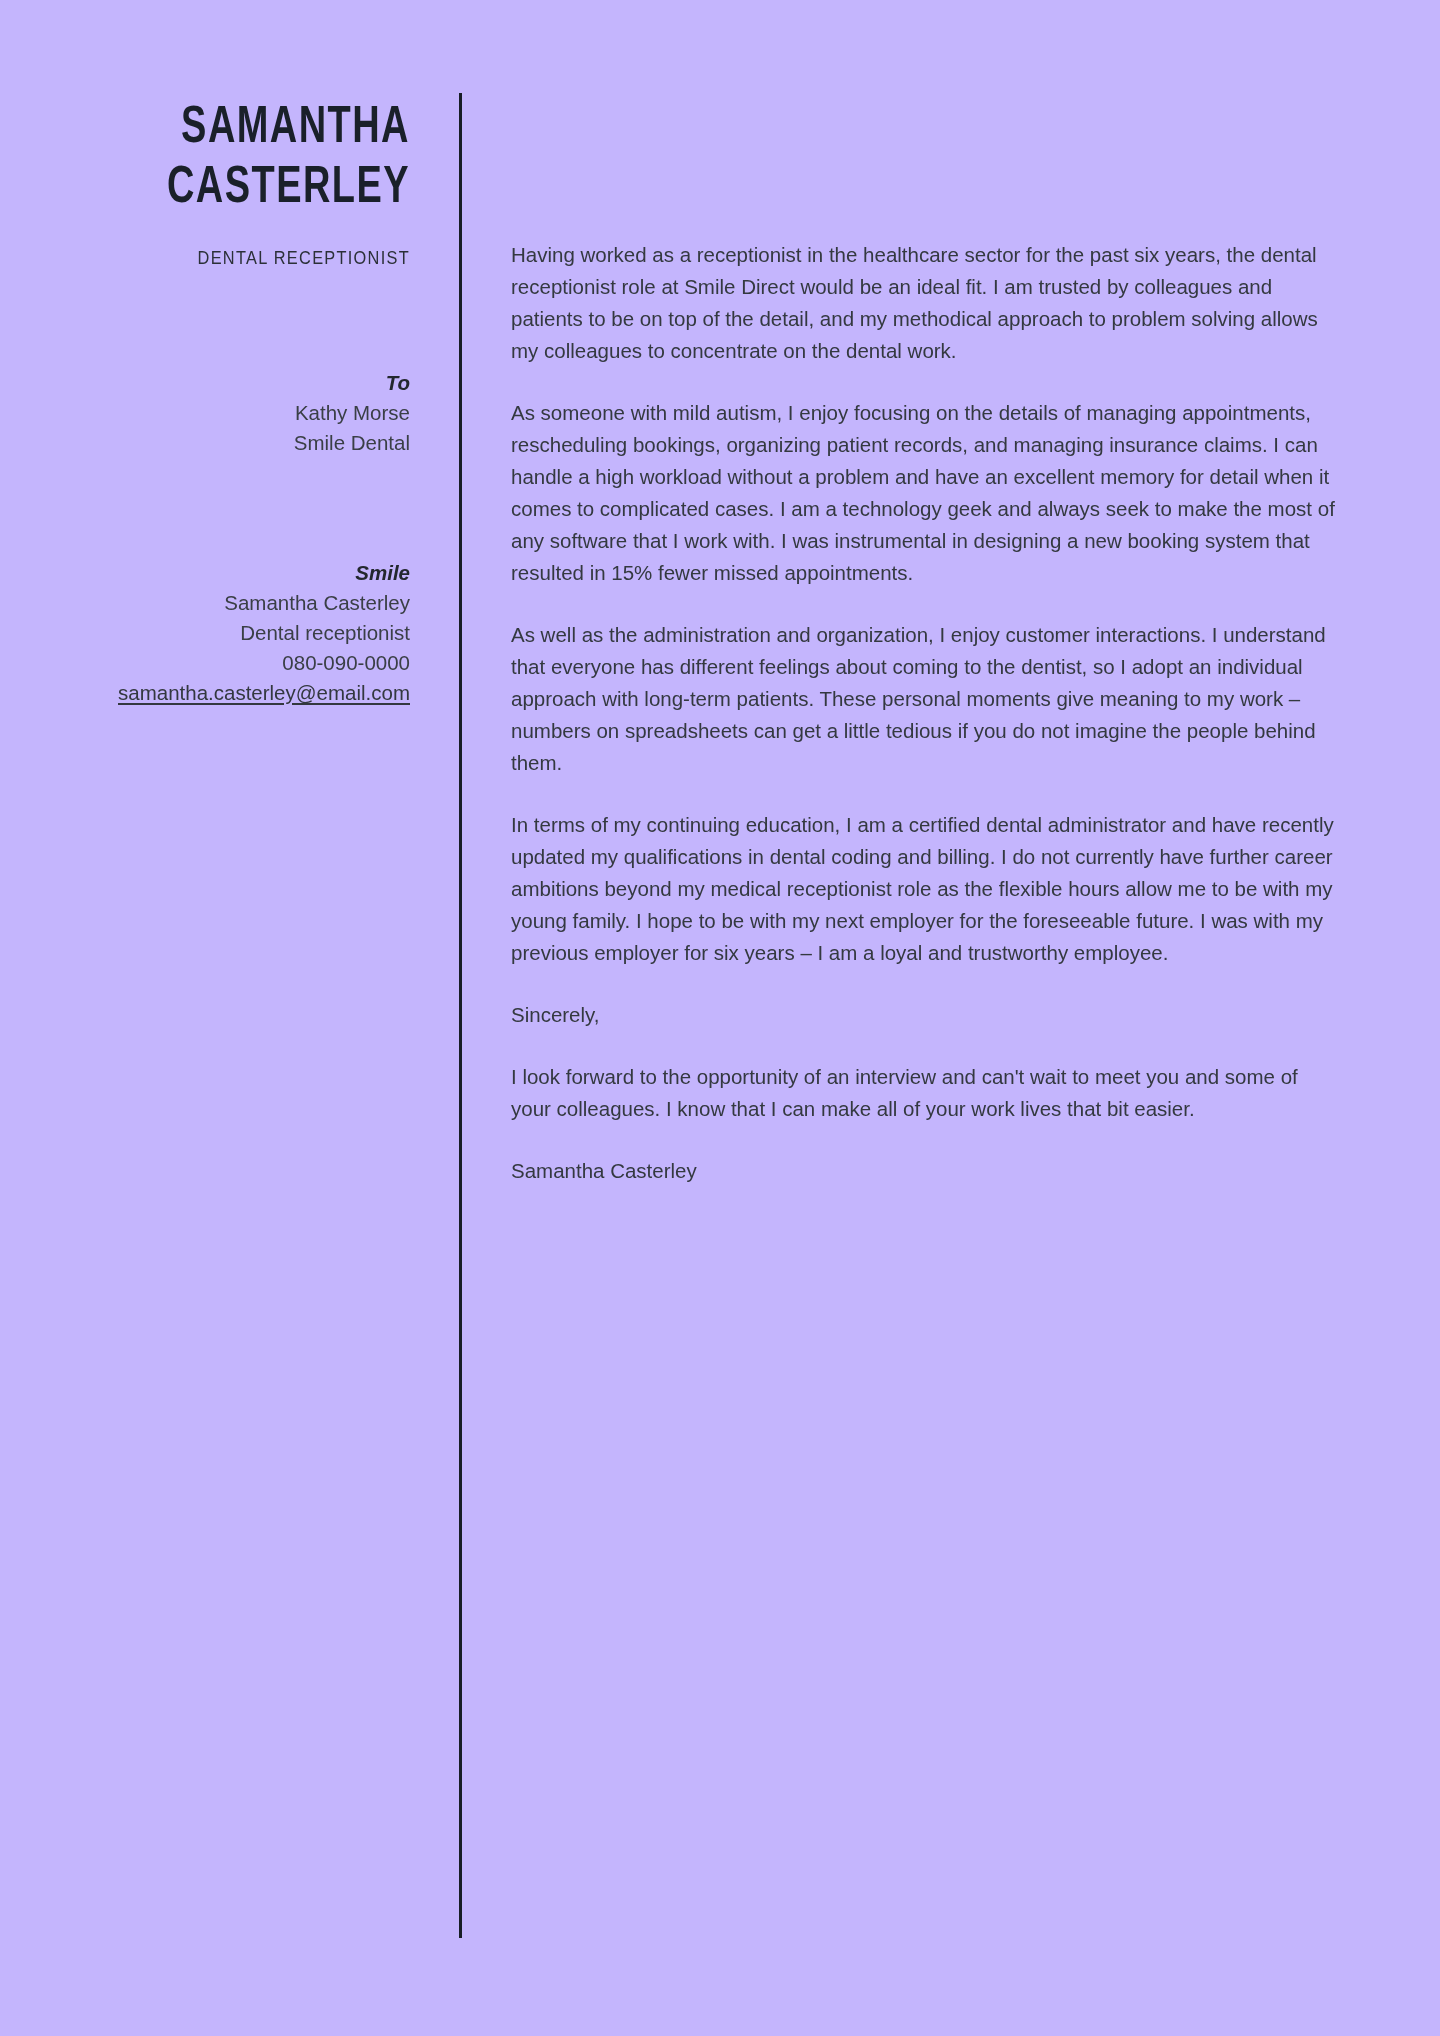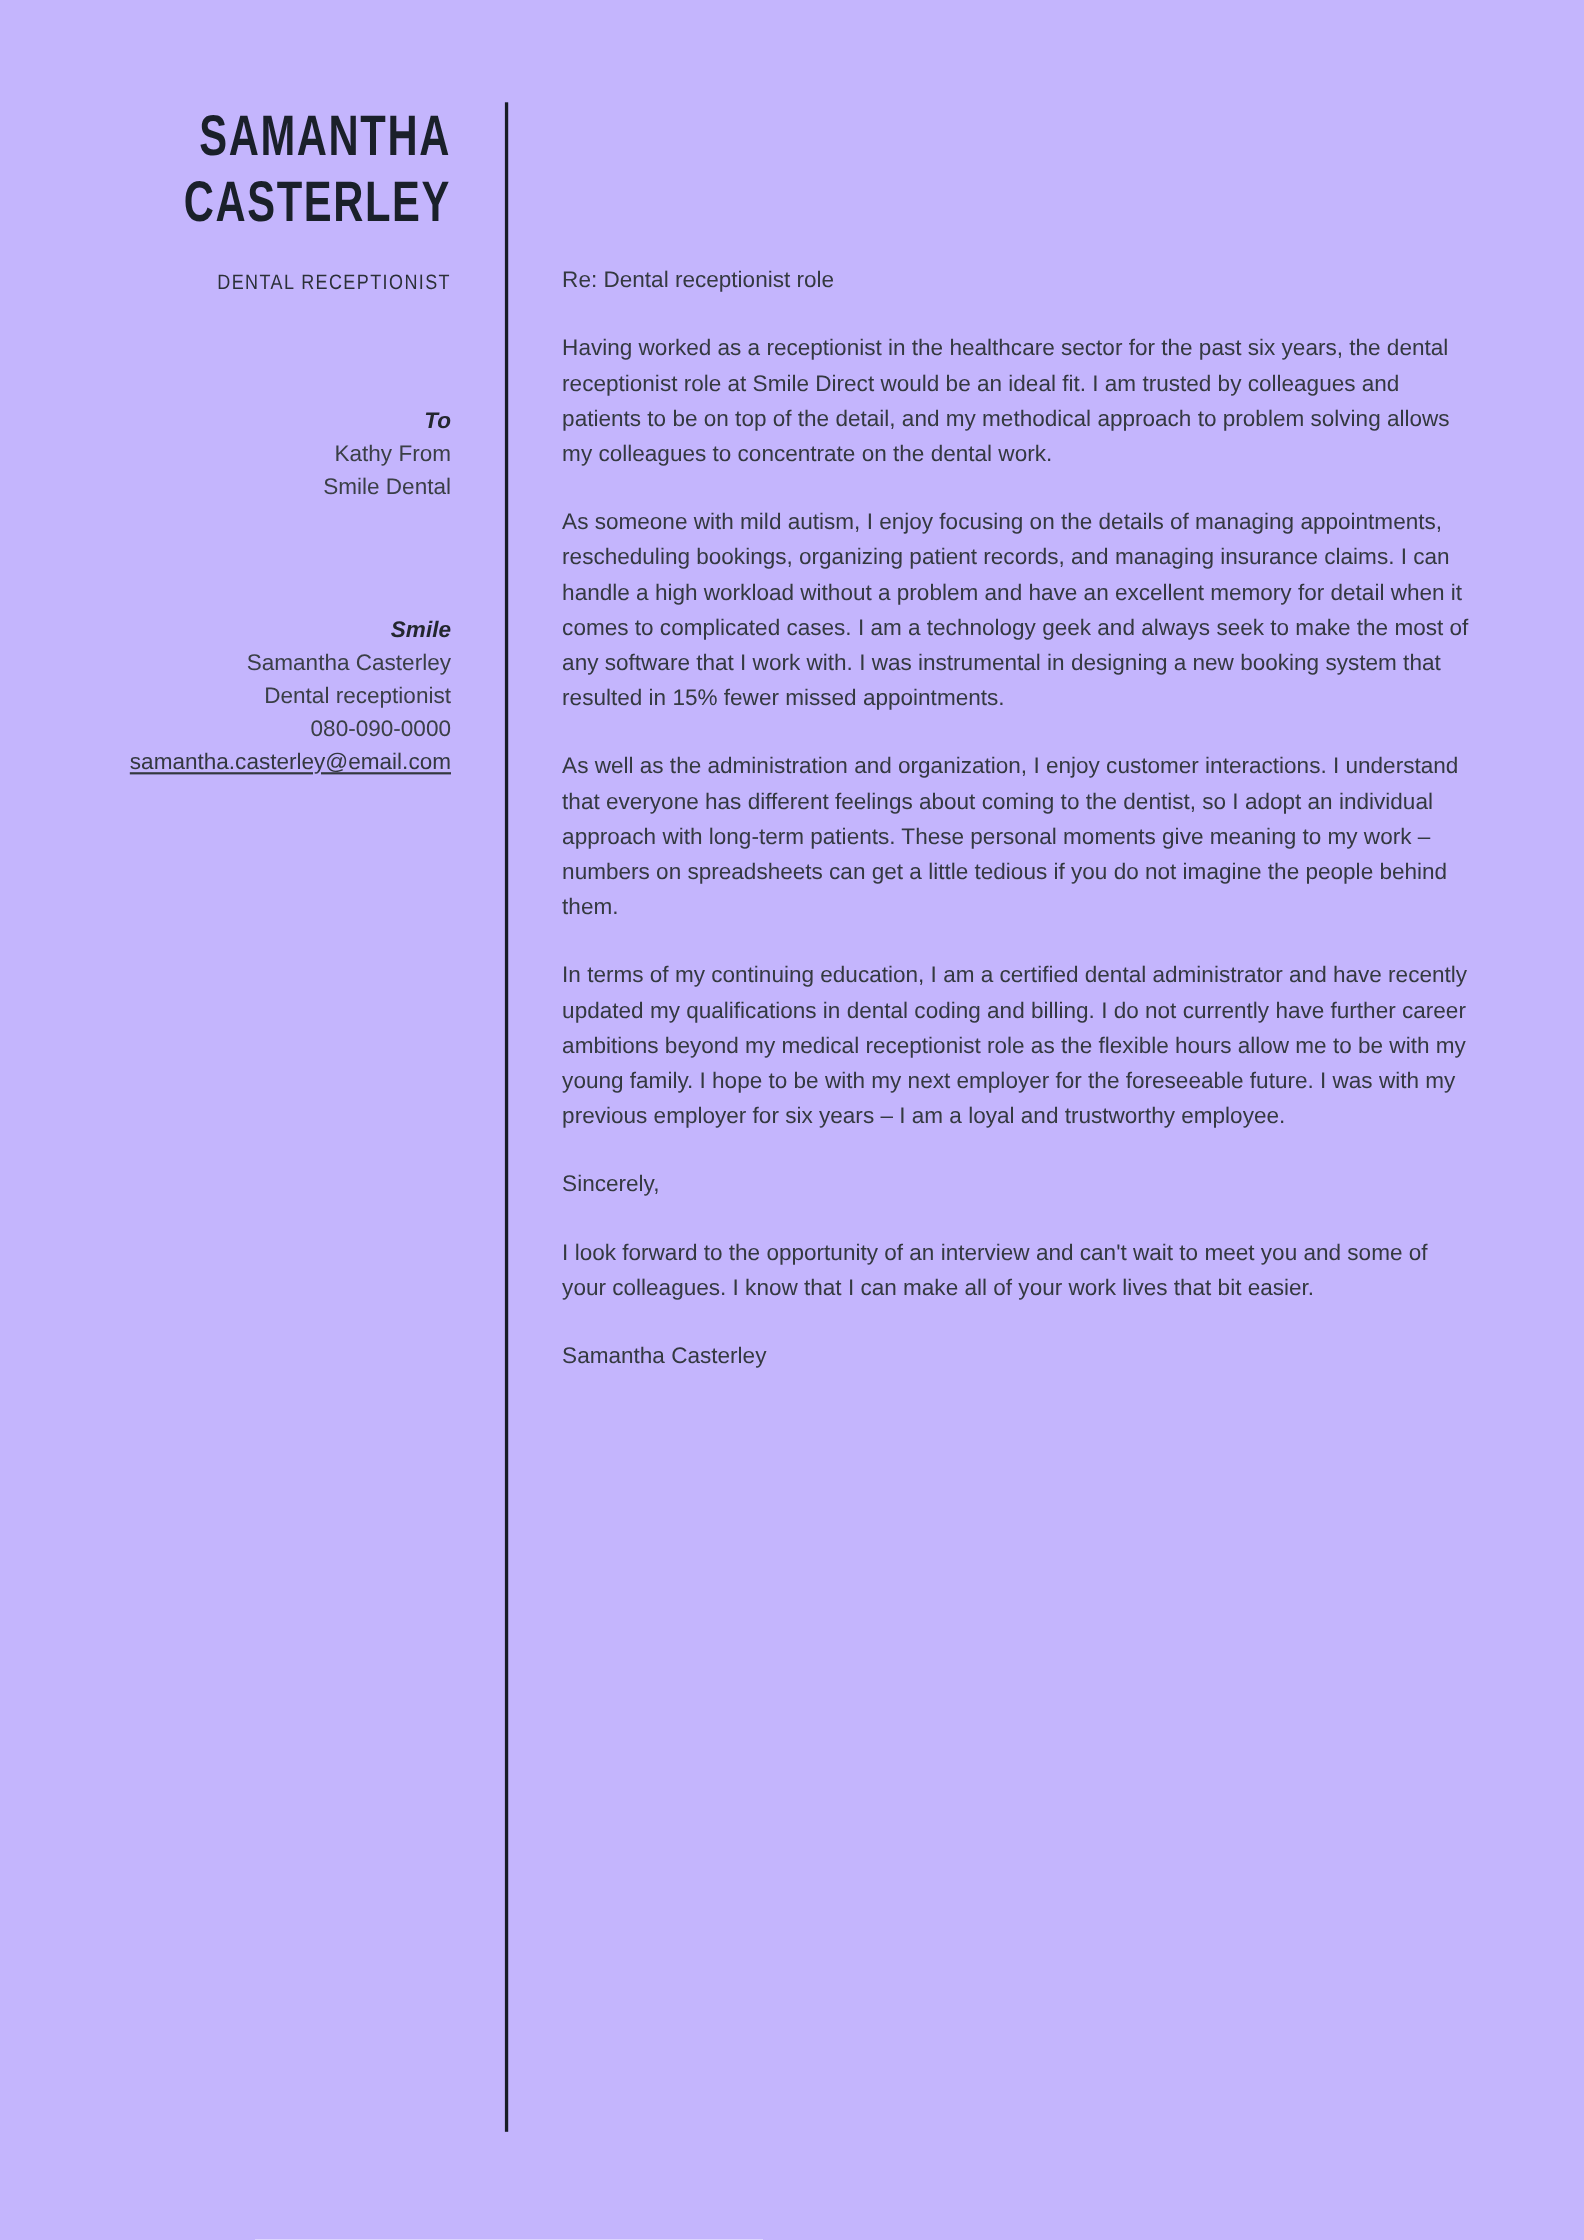--- a/index.html
+++ b/index.html
@@ -88,38 +88,37 @@
 
   <div class="side-block name-block">
     <div>SAMANTHA</div>
     <div>CASTERLEY</div>
   </div>
 
   <div class="side-block job-title">DENTAL RECEPTIONIST</div>
 
   <div class="side-block contact-block to-block">
     <div class="contact-label">To</div>
-    <div class="contact-line">Kathy From</div>
+    <div class="contact-line">Kathy Morse</div>
     <div class="contact-line">Smile Dental</div>
   </div>
 
   <div class="side-block contact-block from-block">
     <div class="contact-label">Smile</div>
     <div class="contact-line">Samantha Casterley</div>
     <div class="contact-line">Dental receptionist</div>
     <div class="contact-line">080-090-0000</div>
     <div class="contact-line">
       <a href="#" class="email-link">samantha.casterley@email.com</a>
     </div>
   </div>
 
   <div class="divider"></div>
 
   <div class="letter">
-    <p>Re: Dental receptionist role</p>
     <p>Having worked as a receptionist in the healthcare sector for the past six years, the dental receptionist role at Smile Direct would be an ideal fit. I am trusted by colleagues and patients to be on top of the detail, and my methodical approach to problem solving allows my colleagues to concentrate on the dental work.</p>
     <p>As someone with mild autism, I enjoy focusing on the details of managing appointments, rescheduling bookings, organizing patient records, and managing insurance claims. I can handle a high workload without a problem and have an excellent memory for detail when it comes to complicated cases. I am a technology geek and always seek to make the most of any software that I work with. I was instrumental in designing a new booking system that resulted in 15% fewer missed appointments.</p>
     <p>As well as the administration and organization, I enjoy customer interactions. I understand that everyone has different feelings about coming to the dentist, so I adopt an individual approach with long-term patients. These personal moments give meaning to my work – numbers on spreadsheets can get a little tedious if you do not imagine the people behind them.</p>
     <p>In terms of my continuing education, I am a certified dental administrator and have recently updated my qualifications in dental coding and billing. I do not currently have further career ambitions beyond my medical receptionist role as the flexible hours allow me to be with my young family. I hope to be with my next employer for the foreseeable future. I was with my previous employer for six years – I am a loyal and trustworthy employee.</p>
     <p>Sincerely,</p>
     <p>I look forward to the opportunity of an interview and can't wait to meet you and some of your colleagues. I know that I can make all of your work lives that bit easier.</p>
     <p>Samantha Casterley</p>
   </div>
 
 </div>

